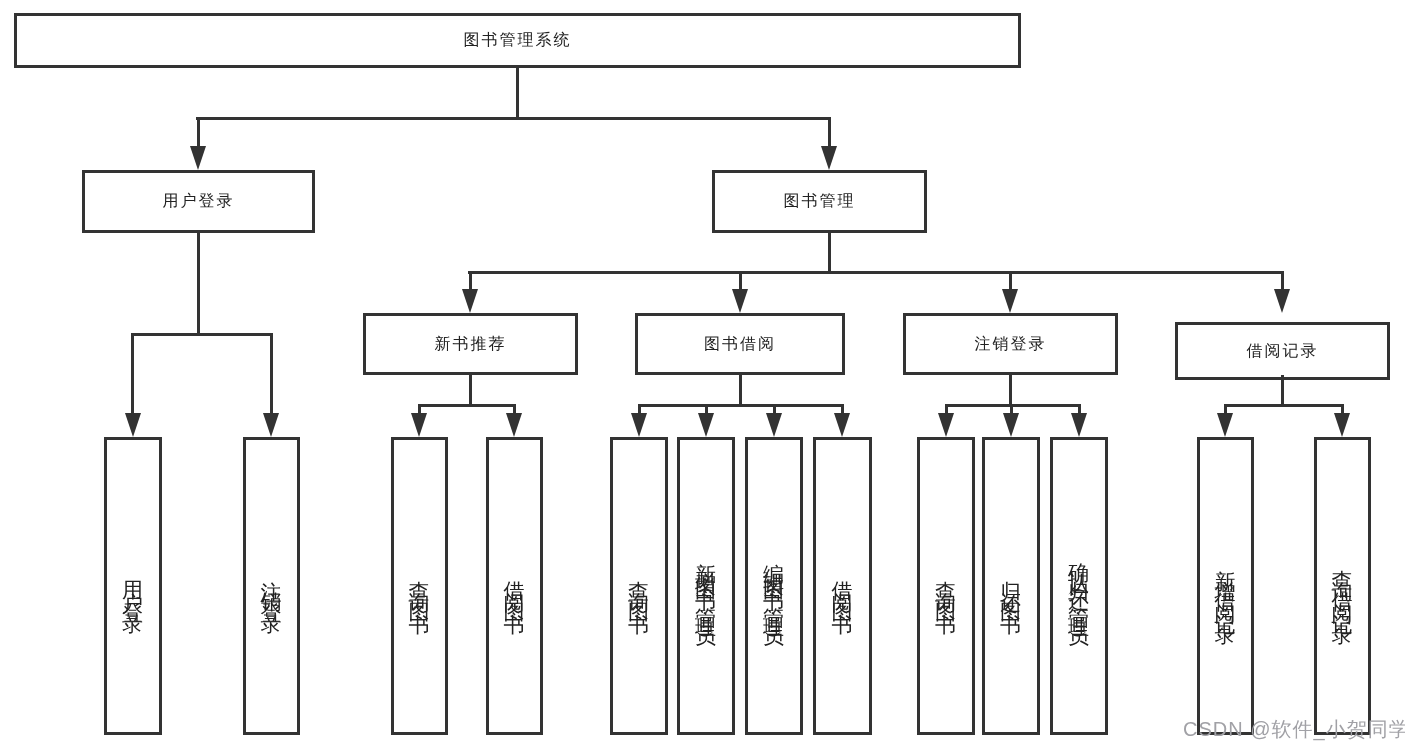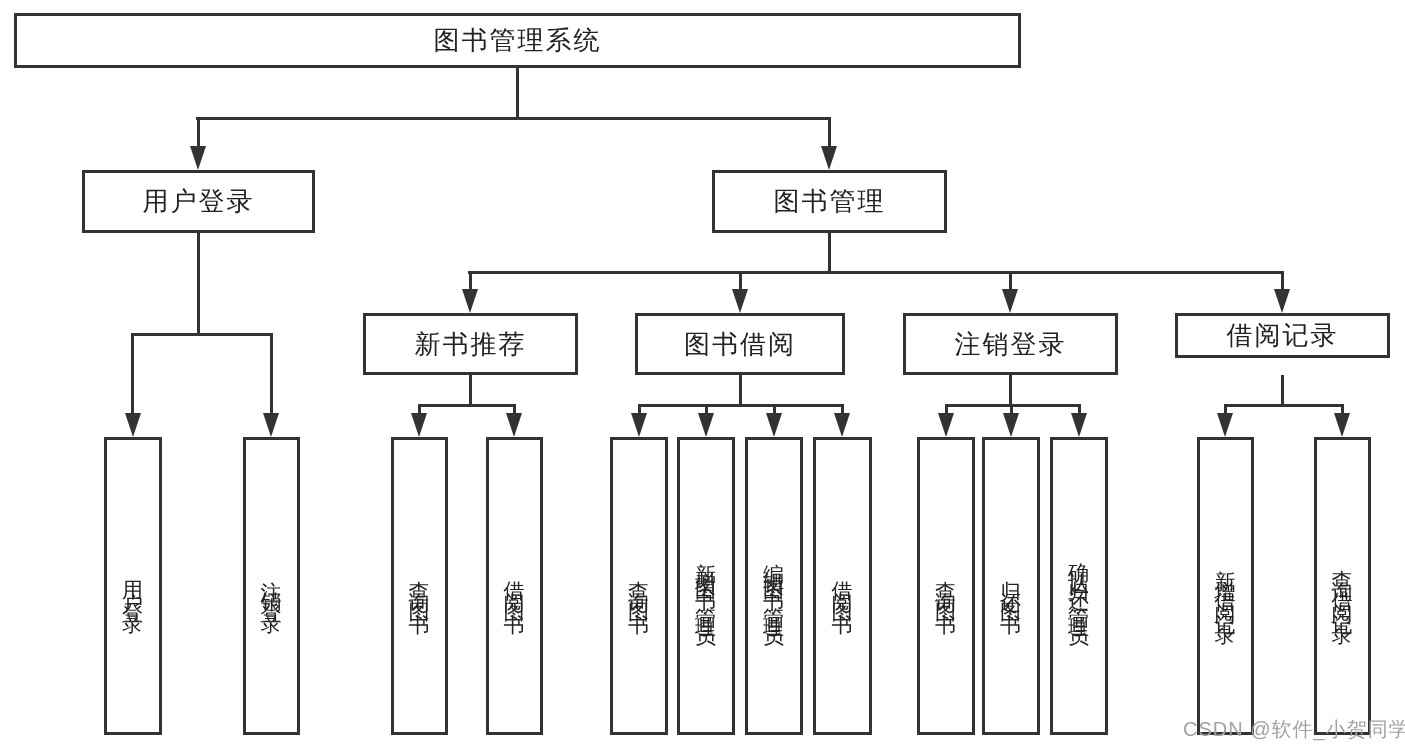--- a/index.html
+++ b/index.html
@@ -7,21 +7,21 @@
   #canvas {
     position:relative; width:1405px; height:747px;
     background:#ffffff; overflow:hidden; color:#222222;
   }
   .node {
     position:absolute; background:#ffffff;
     border:3px solid #333333; box-sizing:border-box;
     display:flex; align-items:center; justify-content:center;
     color:#222222;
   }
-  .hlabel { font-size:26px; letter-spacing:2px; white-space:nowrap; }
+  .hlabel { font-size:16px; letter-spacing:2px; white-space:nowrap; }
   .vtext {
     writing-mode:vertical-rl; text-orientation:mixed;
     font-size:21px; letter-spacing:11px; line-height:1; white-space:nowrap;
   }
   .vtext.long { letter-spacing:9px; }
   .line { position:absolute; background:#333333; }
   .arrow {
     position:absolute; width:0; height:0;
     border-left:8px solid transparent; border-right:8px solid transparent;
     border-top:24px solid #333333;
@@ -38,37 +38,37 @@
 <div id="canvas">
 
   <div class="node" style="left:14px;top:13px;width:1007px;height:55px">
     <span class="hlabel">图书管理系统</span>
   </div>
 
   <div class="node" style="left:82px;top:170px;width:233px;height:63px">
     <span class="hlabel">用户登录</span>
   </div>
 
-  <div class="node" style="left:712px;top:170px;width:235px;height:63px">
+  <div class="node" style="left:712px;top:170px;width:215px;height:63px">
     <span class="hlabel">图书管理</span>
   </div>
 
   <div class="node" style="left:635px;top:313px;width:210px;height:62px">
     <span class="hlabel">图书借阅</span>
   </div>
 
   <div class="node" style="left:363px;top:313px;width:215px;height:62px">
     <span class="hlabel">新书推荐</span>
   </div>
 
   <div class="node" style="left:903px;top:313px;width:215px;height:62px">
     <span class="hlabel">注销登录</span>
   </div>
 
-  <div class="node" style="left:1175px;top:313px;width:215px;height:45px">
+  <div class="node" style="left:1175px;top:322px;width:215px;height:58px">
     <span class="hlabel">借阅记录</span>
   </div>
 
   <div class="node" style="left:104px;top:437px;width:58px;height:298px">
     <span class="vtext">用户登录</span>
   </div>
 
   <div class="node" style="left:243px;top:437px;width:57px;height:298px">
     <span class="vtext">注销登录</span>
   </div>

